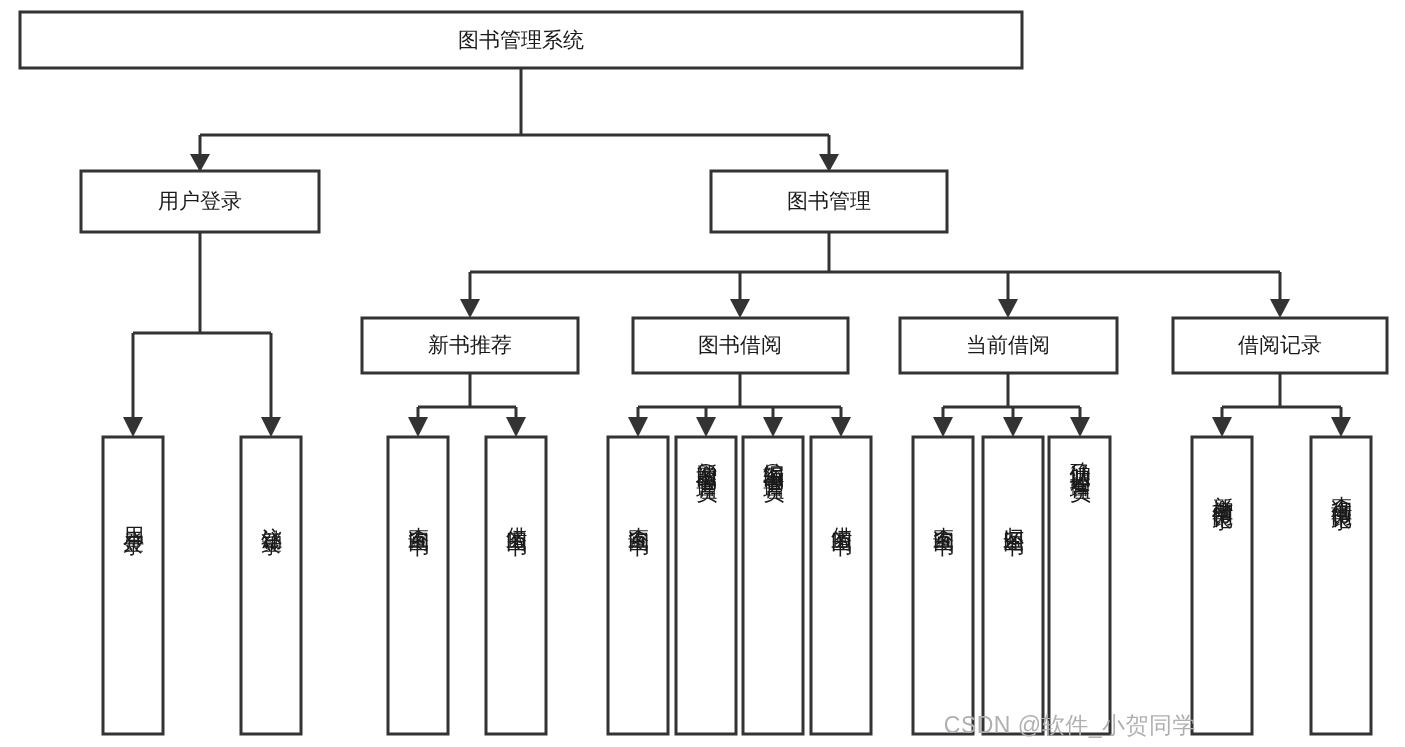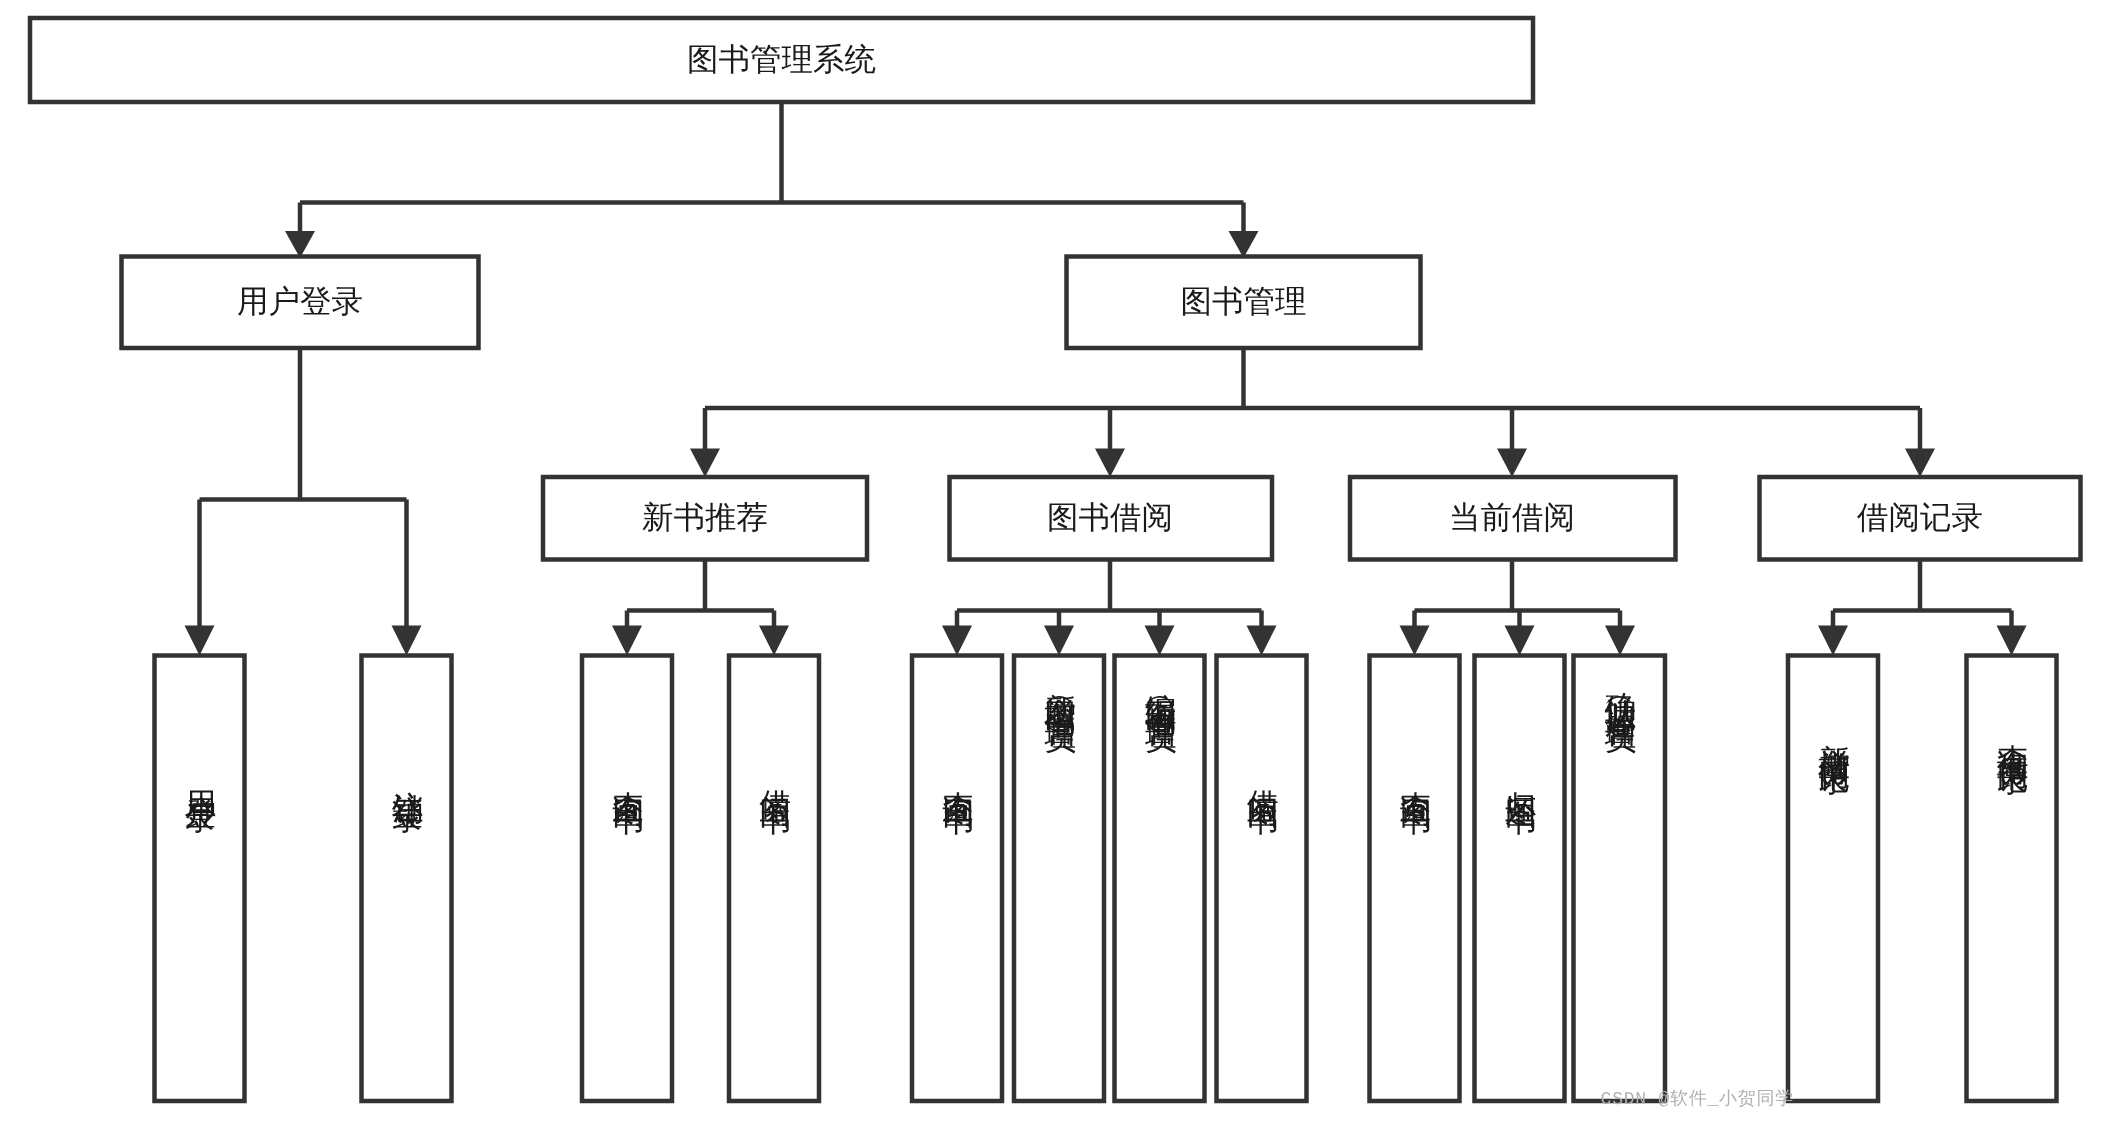--- a/index.html
+++ b/index.html
@@ -63,22 +63,22 @@
     font-size: 21px;
     line-height: 1.32;
     letter-spacing: 3px;
     color: #1a1a1a;
     white-space: nowrap;
   }
   #watermark {
     position: absolute;
     right: 10px;
     bottom: 6px;
-    font-family: Liberation Mono, monospace;
-    font-size: 12px;
+    font-family: Liberation Sans, sans-serif;
+    font-size: 23px;
     color: #b0b0b0;
     letter-spacing: 0.5px;
     white-space: nowrap;
   }
 </style>
 </head>
 <body>
 
 <div id="diagram-root">
 

